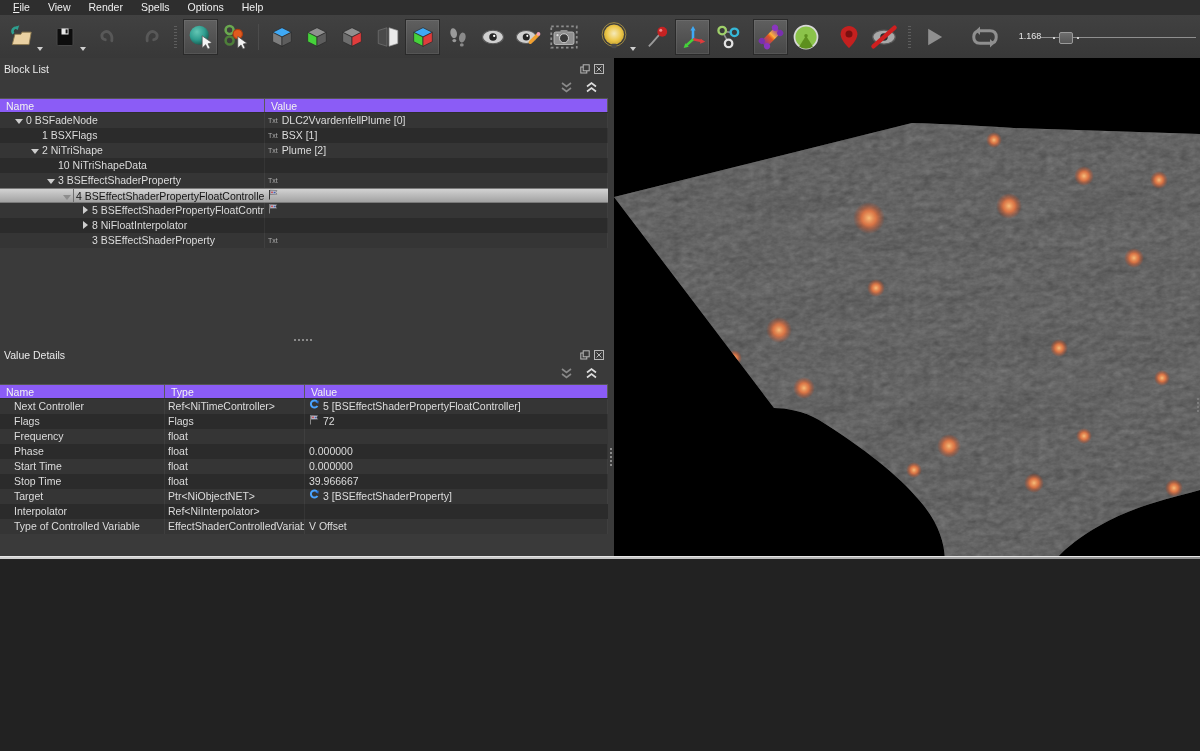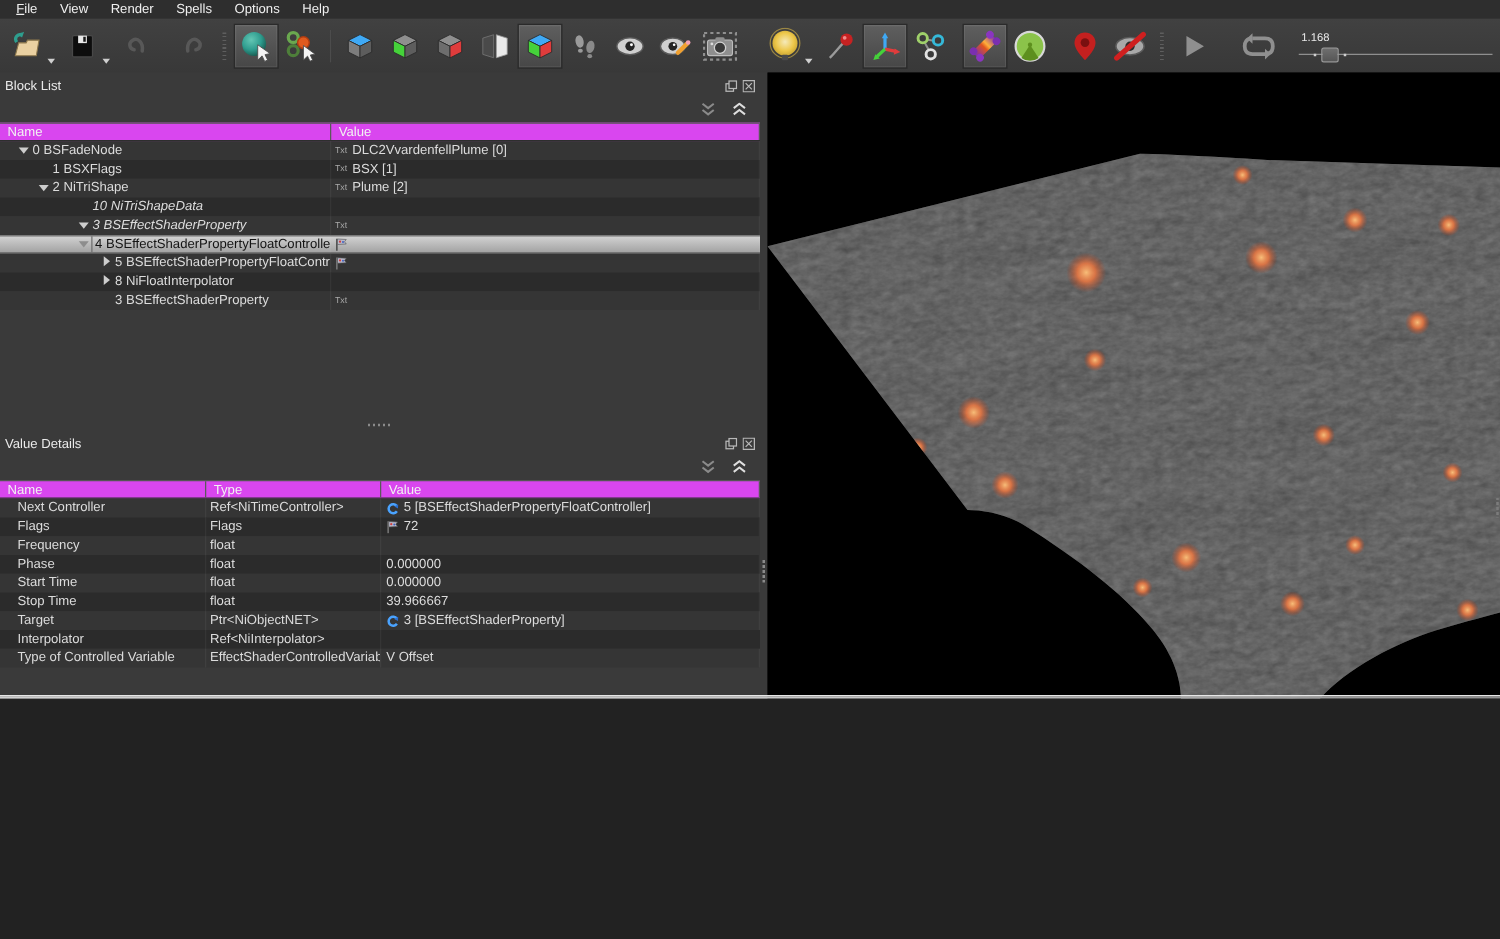--- a/index.html
+++ b/index.html
@@ -14,21 +14,21 @@
 
   
   .toolbar { height:43px; background:linear-gradient(#414141,#383838); display:flex; align-items:center; padding:0 4px; }
   .tb { width:36px; height:36px; border:1px solid transparent; background:transparent; display:flex; align-items:center; justify-content:center; position:relative; padding:0; }
   .tb svg { display:block; }
   .tb.active { background:linear-gradient(#5f5f5f,#474747); border:1px solid #2a2a2a; box-shadow:inset 0 0 0 1px rgba(255,255,255,0.08); }
   .tb .caret { position:absolute; right:-5px; bottom:3px; width:0; height:0; border-left:3px solid transparent; border-right:3px solid transparent; border-top:4px solid #cfcfcf; }
   .sep-dots { width:3px; height:22px; margin:0 6px; background-image:repeating-linear-gradient(#5e5e5e 0 1px, transparent 1px 3px); }
   .sep-line { width:1px; height:26px; margin:0 5px; background:#2c2c2c; border-right:1px solid #4c4c4c; }
   .tb-gap { width:8px; } .tb-gap-lg { width:16px; }
-  .time-group { display:flex; flex-direction:column; margin-left:14px; margin-top:2px; }
+  .time-group { display:flex; margin-left:14px; margin-top:2px; }
   .time-label { font-size:9px; color:#e8e8e8; margin-left:2px; margin-bottom:2px; }
   .time-slider { position:relative; width:155px; height:14px; }
   .time-track { position:absolute; left:0; right:0; top:6px; height:1px; background:#8f8f8f; }
   .time-handle { position:absolute; left:18px; top:1px; width:14px; height:12px; background:linear-gradient(#6e6e6e,#565656); border:1px solid #9a9a9a; border-radius:2px; }
   .time-dot { position:absolute; top:6px; width:2px; height:2px; background:#cfcfcf; }
 
   
   .main { display:flex; height:693px; }
   .leftpane { width:608px; background:#3a3a3a; display:flex; flex-direction:column; }
   .vsplitter { width:6px; background:#3a3a3a; position:relative; }
@@ -43,41 +43,41 @@
   .hsplitter { height:8px; position:relative; }
   .hsplitter .grip { position:absolute; left:294px; top:3px; width:18px; height:2px; background-image:repeating-linear-gradient(90deg,#8a8a8a 0 2px, transparent 2px 4px); }
   .panel-title-row { height:18px; display:flex; align-items:center; padding:3px 4px 0 4px; }
   .panel-title { font-size:10.5px; color:#eaeaea; flex:1; }
   .panel-btn { width:11px; height:11px; background:transparent; border:none; padding:0; margin-left:3px; display:flex; align-items:center; justify-content:center; }
   .chevron-row { height:22px; display:flex; align-items:center; justify-content:flex-end; padding-right:10px; gap:12px; }
   .chev-btn { background:transparent; border:none; padding:0; display:flex; }
 
   
   .table { width:100%; font-size:10.5px; }
-  .thead { display:flex; height:15px; line-height:15px; background:#d946ef; border-top:1px solid #555; border-bottom:1px solid #2e2e2e; color:#f2f2f2; }
+  .thead { display:flex; height:15px; line-height:15px; background:#8b5cf6; border-top:1px solid #555; border-bottom:1px solid #2e2e2e; color:#f2f2f2; }
   .thead > div { padding-left:6px; border-right:1px solid #5a5a5a; overflow:hidden; white-space:nowrap; }
   .trow { display:flex; height:15px; line-height:15px; color:#dcdcdc; white-space:nowrap; }
-  .trow > .cell { overflow:hidden; white-space:nowrap; border-right:1px solid rgba(255,255,255,0.05); display:flex; align-items:center; }
+  .trow > .cell { overflow:hidden; white-space:nowrap; border-right:1px solid rgba(255,255,255,0.05); display:flex; align-items:flex-start; }
   .shade-a { background:#353535; }
   .shade-b { background:#2b2b2b; }
   .trow.selected { background:linear-gradient(#d2d2d2,#a2a2a2); color:#141414; border-top:1px solid #7a7a7a; border-bottom:1px solid #7a7a7a; height:15px; }
   .trow.selected .lbl { outline:1px solid #6f6f6f; padding:0 2px; }
 
   
   .bl-name { width:265px; } .bl-value { flex:1; padding-left:3px; }
   
   .bd-name { width:165px; padding-left:14px; } .bd-type { width:140px; padding-left:3px; } .bd-value { flex:1; padding-left:4px; }
   .thead .bd-name { padding-left:6px; }
 
   
   .exp { display:inline-block; width:14px; text-align:center; flex:none; }
   .exp.open::before { content:""; display:inline-block; border-left:4px solid transparent; border-right:4px solid transparent; border-top:5px solid #cdcdcd; }
   .exp.closed::before { content:""; display:inline-block; border-top:4px solid transparent; border-bottom:4px solid transparent; border-left:5px solid #cdcdcd; }
   .selected .exp.open::before { border-top-color:#8d8d8d; }
-  .lvl0 { padding-left:12px; } .lvl1 { padding-left:28px; } .lvl2 { padding-left:60px;font-style:italic; } .lvl3 { padding-left:60px; } .lvl4 { padding-left:78px; }
+  .lvl0 { padding-left:12px; } .lvl1 { padding-left:28px; } .lvl2 { padding-left:44px; } .lvl3 { padding-left:60px; } .lvl4 { padding-left:78px; }
   .txt-ico { font-size:7px; color:#ababab; margin-right:4px; flex:none; letter-spacing:0; }
   .ico { margin-right:4px; flex:none; display:inline-flex; }
 
   .detail-grip { position:absolute; right:1px; top:398px; width:2px; height:16px; background-image:repeating-linear-gradient(#7c7c7c 0 2px, transparent 2px 4px); }
   .bottom-strip { position:absolute; left:0; right:0; bottom:0; height:3px; background:linear-gradient(90deg,#d0d0d0,#c6c6c6 55%,#8f8f8f); border-top:1px solid #e6e6e6; z-index:9; }
 </style>
 </head>
 <body>
 
 <svg width="0" height="0" style="position:absolute">

